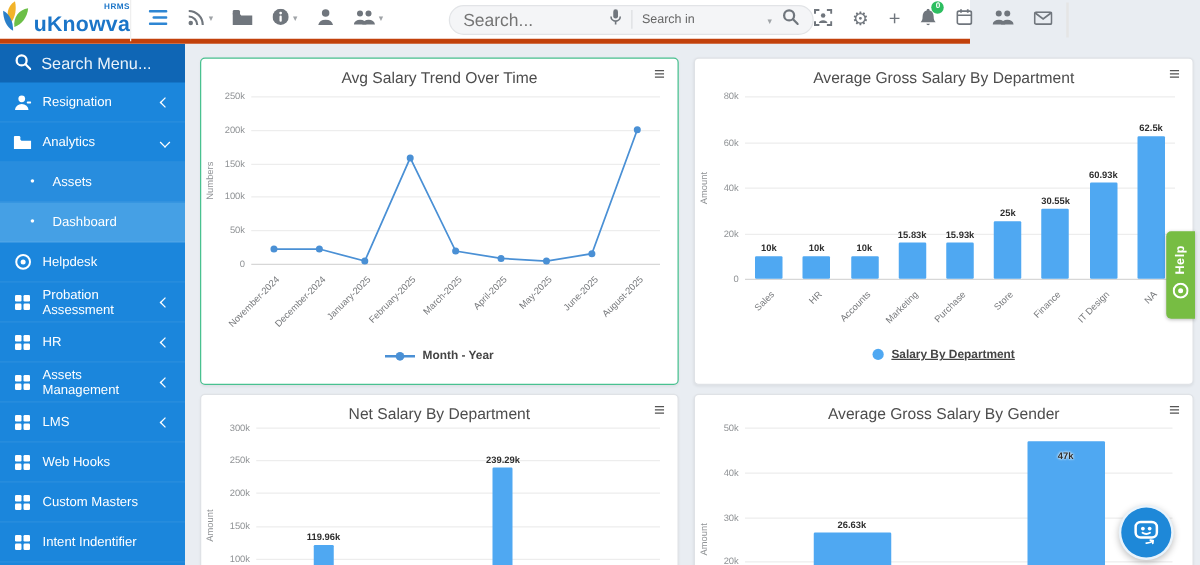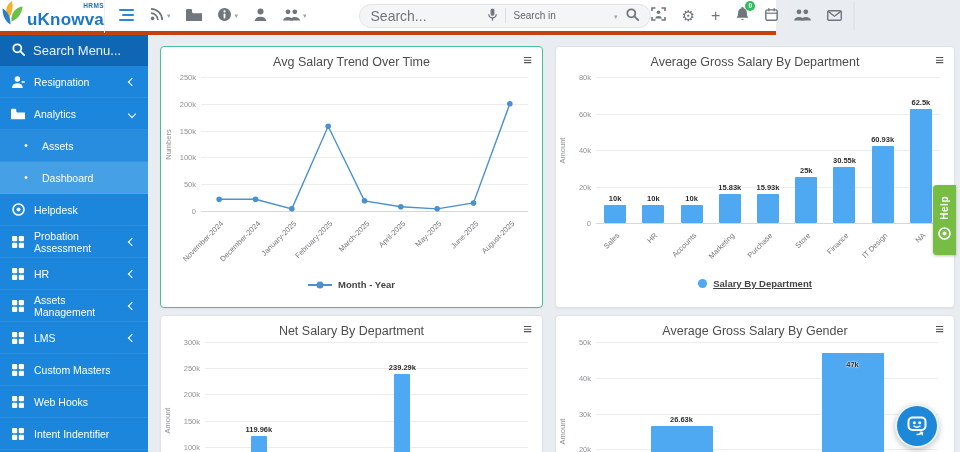--- a/index.html
+++ b/index.html
@@ -333,34 +333,34 @@
           <span class="s-ic">
             <svg width="12" height="12" viewBox="0 0 12 12">
               <g fill="#fff">
                 <rect width="5.2" height="5.2" rx="1"></rect>
                 <rect x="6.8" width="5.2" height="5.2" rx="1"></rect>
                 <rect y="6.8" width="5.2" height="5.2" rx="1"></rect>
                 <rect x="6.8" y="6.8" width="5.2" height="5.2" rx="1"></rect>
               </g>
             </svg>
           </span>
+          <span>Web Hooks</span>
+        </div>
+        <div class="side-item">
+          <span class="s-ic">
+            <svg width="12" height="12" viewBox="0 0 12 12">
+              <g fill="#fff">
+                <rect width="5.2" height="5.2" rx="1"></rect>
+                <rect x="6.8" width="5.2" height="5.2" rx="1"></rect>
+                <rect y="6.8" width="5.2" height="5.2" rx="1"></rect>
+                <rect x="6.8" y="6.8" width="5.2" height="5.2" rx="1"></rect>
+              </g>
+            </svg>
+          </span>
           <span>Custom Masters</span>
-        </div>
-        <div class="side-item">
-          <span class="s-ic">
-            <svg width="12" height="12" viewBox="0 0 12 12">
-              <g fill="#fff">
-                <rect width="5.2" height="5.2" rx="1"></rect>
-                <rect x="6.8" width="5.2" height="5.2" rx="1"></rect>
-                <rect y="6.8" width="5.2" height="5.2" rx="1"></rect>
-                <rect x="6.8" y="6.8" width="5.2" height="5.2" rx="1"></rect>
-              </g>
-            </svg>
-          </span>
-          <span>Web Hooks</span>
         </div>
         <div class="side-item">
           <span class="s-ic">
             <svg width="12" height="12" viewBox="0 0 12 12">
               <g fill="#fff">
                 <rect width="5.2" height="5.2" rx="1"></rect>
                 <rect x="6.8" width="5.2" height="5.2" rx="1"></rect>
                 <rect y="6.8" width="5.2" height="5.2" rx="1"></rect>
                 <rect x="6.8" y="6.8" width="5.2" height="5.2" rx="1"></rect>
               </g>

